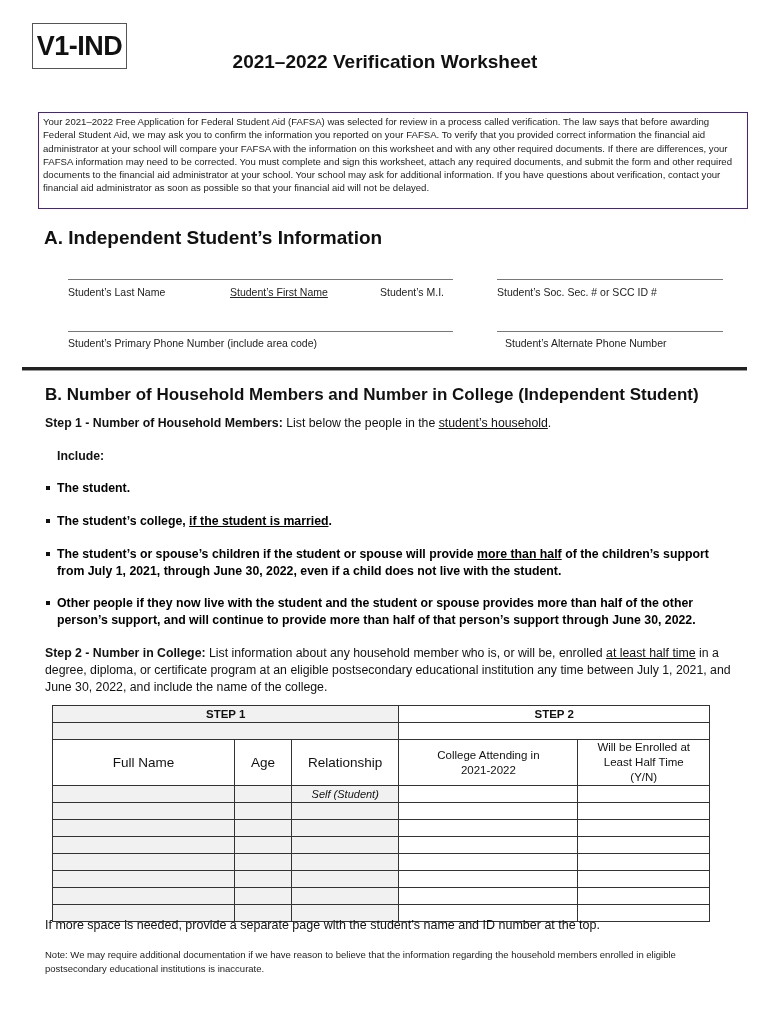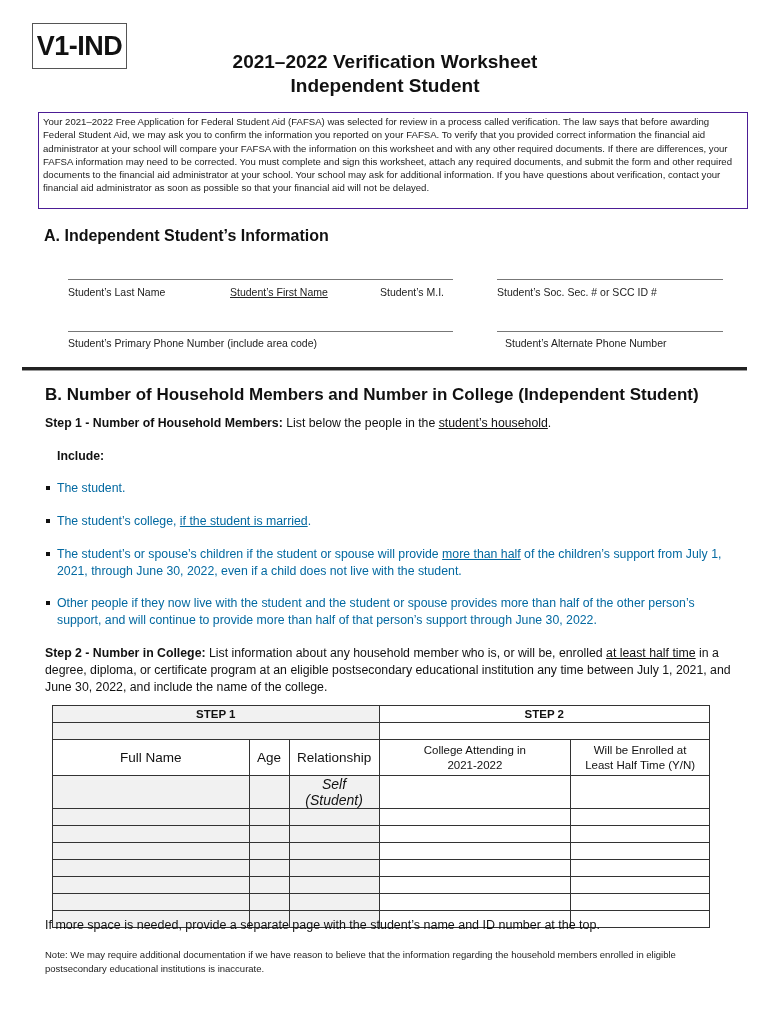--- a/index.html
+++ b/index.html
@@ -16,62 +16,61 @@
       font-weight: bold; font-size: 19px; line-height: 24px; color: #111;
     }
 
     .intro-box {
       position: absolute; left: 38px; top: 112px; width: 710px; height: 97px;
       border: 1px solid #4c1d95; padding: 2px 4px;
       font-size: 9.6px; line-height: 13.3px; color: #222;
     }
 
     .section-a-title {
-      position: absolute; left: 44px; top: 227px; font-weight: bold; font-size: 16px; color: #111;
+      position: absolute; left: 44px; top: 227px; font-weight: bold; font-size: 19px; color: #111;
     }
     .blank-line { position: absolute; height: 0; border-top: 1px solid #777; }
     .field-label { position: absolute; font-size: 10.5px; color: #222; white-space: nowrap; }
 
     .section-divider {
       position: absolute; left: 22px; top: 367px; width: 725px; height: 3px; background: #222;
       box-shadow: 0 1px 0 #999;
     }
 
     .section-b-title {
       position: absolute; left: 45px; top: 385px; font-weight: bold; font-size: 17px; color: #111; white-space: nowrap;
     }
     .para { position: absolute; left: 45px; font-size: 12.3px; line-height: 17px; color: #111; }
     .para b { font-weight: bold; }
     .u { text-decoration: underline; }
-    .bullet { position: absolute; left: 45px; width: 690px; font-size: 12.3px; line-height: 17px; color: #0369a1; padding-left: 12px; }
+    .bullet { position: absolute; left: 45px; width: 690px; font-size: 12.3px; line-height: 17px; color: #000000; padding-left: 12px; font-weight: bold; }
     .bullet .dot { position: absolute; left: 1px; top: 6px; width: 4px; height: 4px; background: #111; }
 
     table.members {
       position: absolute; left: 52px; top: 705px; width: 658px; border-collapse: collapse;
       font-size: 12px; color: #111;
     }
     table.members td {
-      border: 1px solid #333; padding: 0 5px; height: 17px; vertical-align: middle;
+      border: 1px solid #333; padding: 0 16px; height: 17px; vertical-align: middle;
     }
     .shade { background: #f1f1f1; }
     .hdr-step { font-weight: bold; text-align: center; font-size: 11.5px; }
     .col-hdr { text-align: center; font-size: 13.5px; height: 36px !important; }
     .col-hdr-sm { text-align: center; font-size: 11.5px; line-height: 15px; height: 36px !important; }
-    .self-cell { font-style: italic; font-size: 14px; text-align: center; }
+    .self-cell { font-style: italic; font-size: 11px; text-align: center; }
 
     .more-space { position: absolute; left: 45px; top: 918px; font-size: 12.5px; color: #111; }
     .note { position: absolute; left: 45px; top: 948px; width: 690px; font-size: 9.5px; line-height: 13.5px; color: #222; }
   </style>
 </head>
 <body>
 
 <div class="form-code">V1-IND</div>
 <div class="title">
   <div>2021–2022 Verification Worksheet</div>
-  <div>Independent Student</div>
 </div>
 
 <div class="intro-box">Your 2021–2022 Free Application for Federal Student Aid (FAFSA) was selected for review in a process called verification. The law says that before awarding Federal Student Aid, we may ask you to confirm the information you reported on your FAFSA. To verify that you provided correct information the financial aid administrator at your school will compare your FAFSA with the information on this worksheet and with any other required documents. If there are differences, your FAFSA information may need to be corrected. You must complete and sign this worksheet, attach any required documents, and submit the form and other required documents to the financial aid administrator at your school. Your school may ask for additional information. If you have questions about verification, contact your financial aid administrator as soon as possible so that your financial aid will not be delayed.</div>
 
 <div class="section-a-title">A. Independent Student’s Information</div>
 
 <div class="blank-line" style="left:68px; top:279px; width:385px;"></div>
 <div class="blank-line" style="left:497px; top:279px; width:226px;"></div>
 <div class="field-label" style="left:68px; top:286px;">Student’s Last Name</div>
 <div class="field-label" style="left:230px; top:286px;text-decoration:underline;">Student’s First Name</div>

